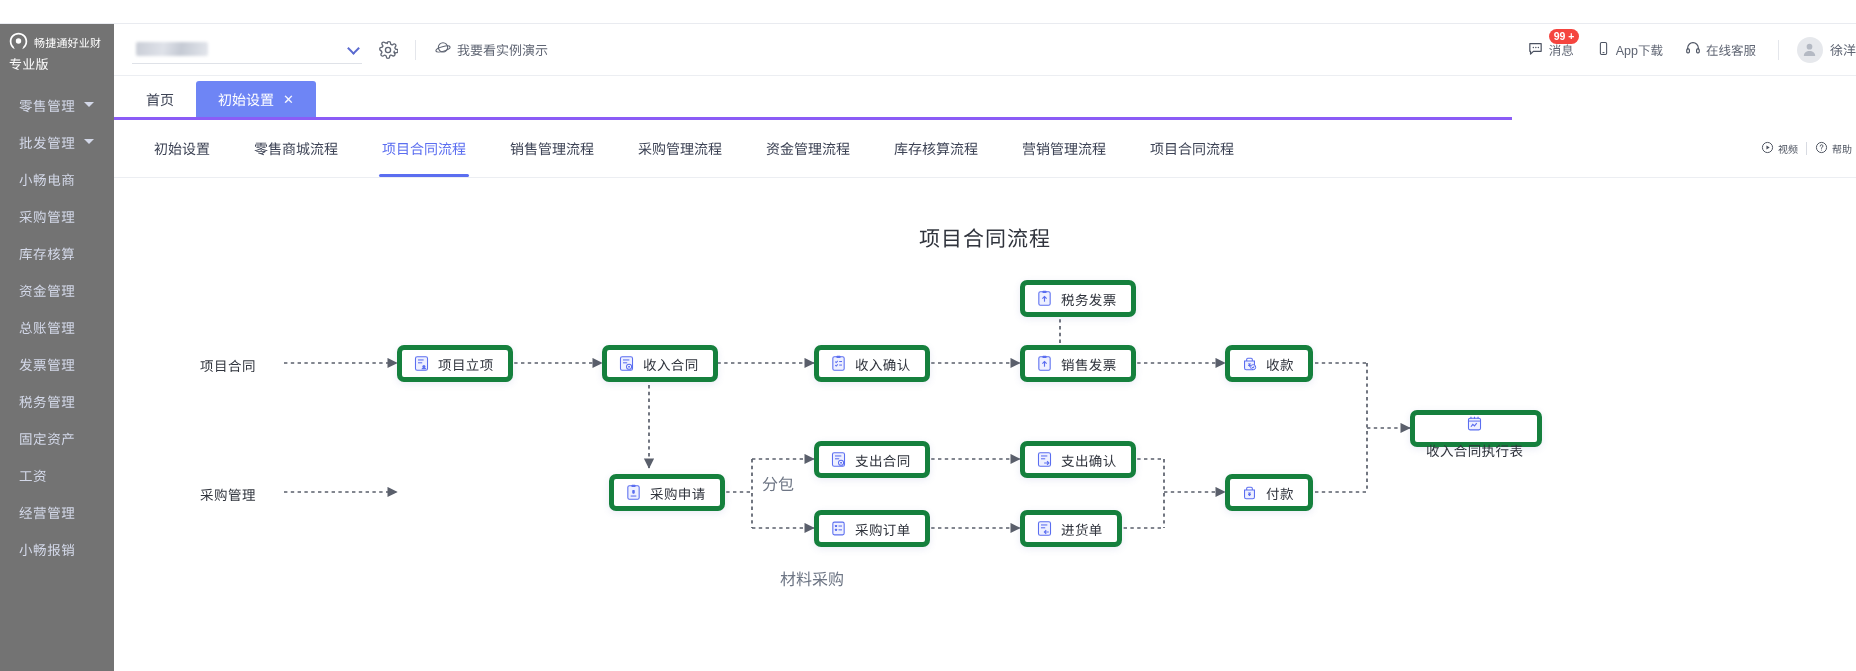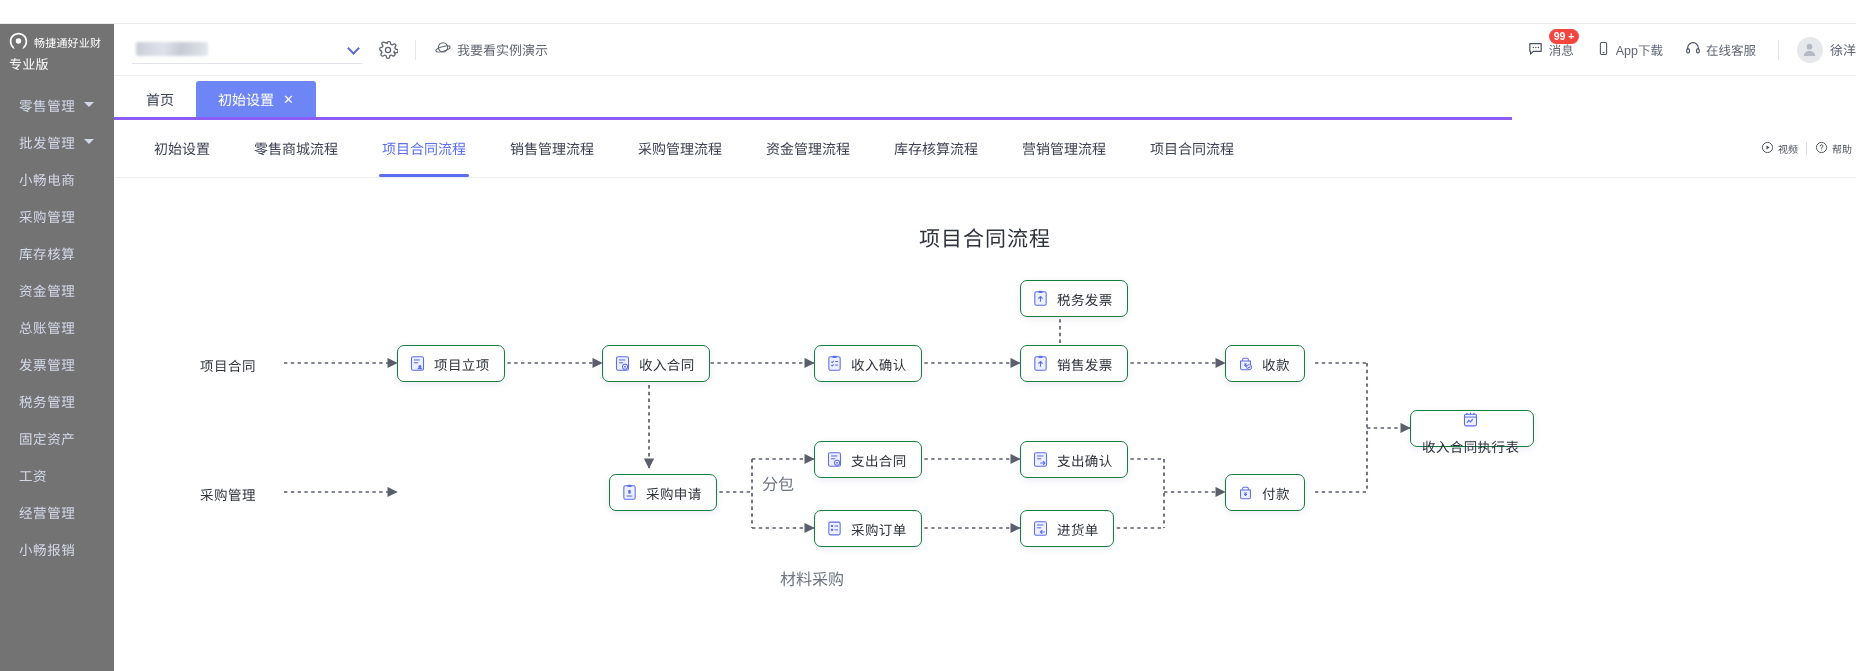--- a/index.html
+++ b/index.html
@@ -151,21 +151,21 @@
     position:absolute; left:0; right:0; top:44px;
     text-align:center; font-size:21px; color:#30343d; letter-spacing:1px;
   }
   .flow { position:absolute; left:0; top:0; width:1742px; height:493px; }
 
   .rowlabel {
     position:absolute; font-size:13.5px; color:#30343d; letter-spacing:.5px;
   }
   .node {
     position:absolute; height:37px; background:#ffffff;
-    border:1px solid #15803d; border-radius:7px;
+    border:5px solid #15803d; border-radius:7px;
     box-shadow:0 2px 7px rgba(92,104,180,.13);
     display:flex; align-items:center; gap:8px;
     padding:0 14px 0 11px; cursor:pointer; white-space:nowrap;
   }
   .node .nlabel { font-size:13.5px; color:#2f333c; letter-spacing:.4px; }
   .node .nicon { width:17px; height:17px; flex:none; display:block; }
   .edgelabel {
     position:absolute; font-size:16px; color:#6e7685; white-space:nowrap;margin-top:32px;
   }
   svg.wires { position:absolute; left:0; top:0; width:1742px; height:493px; pointer-events:none; }

